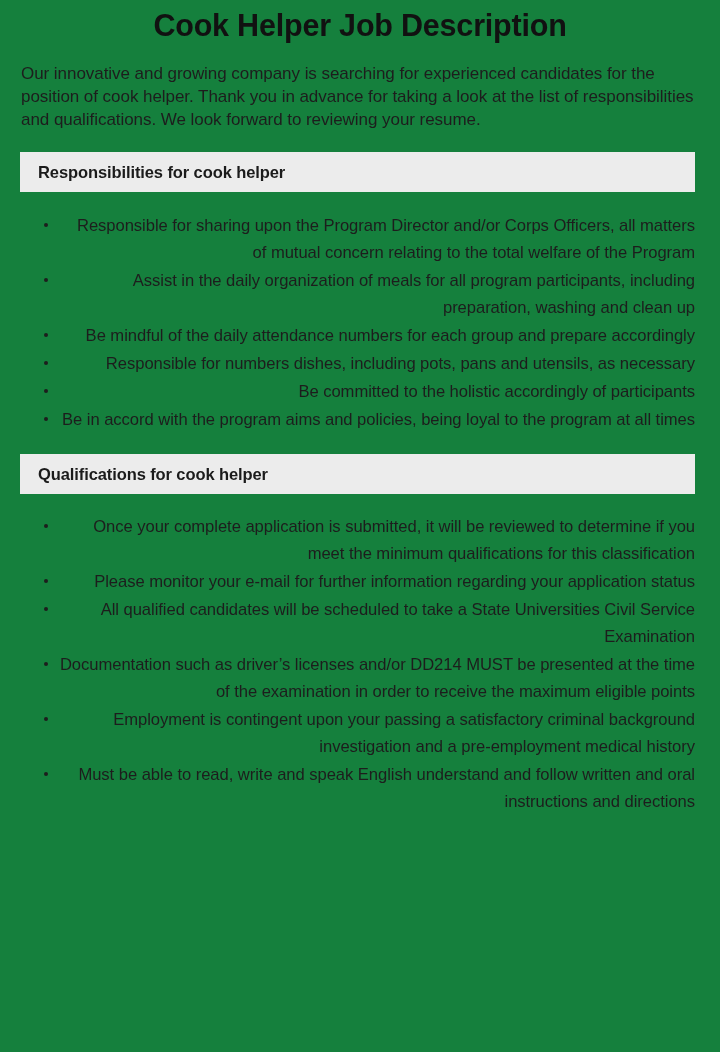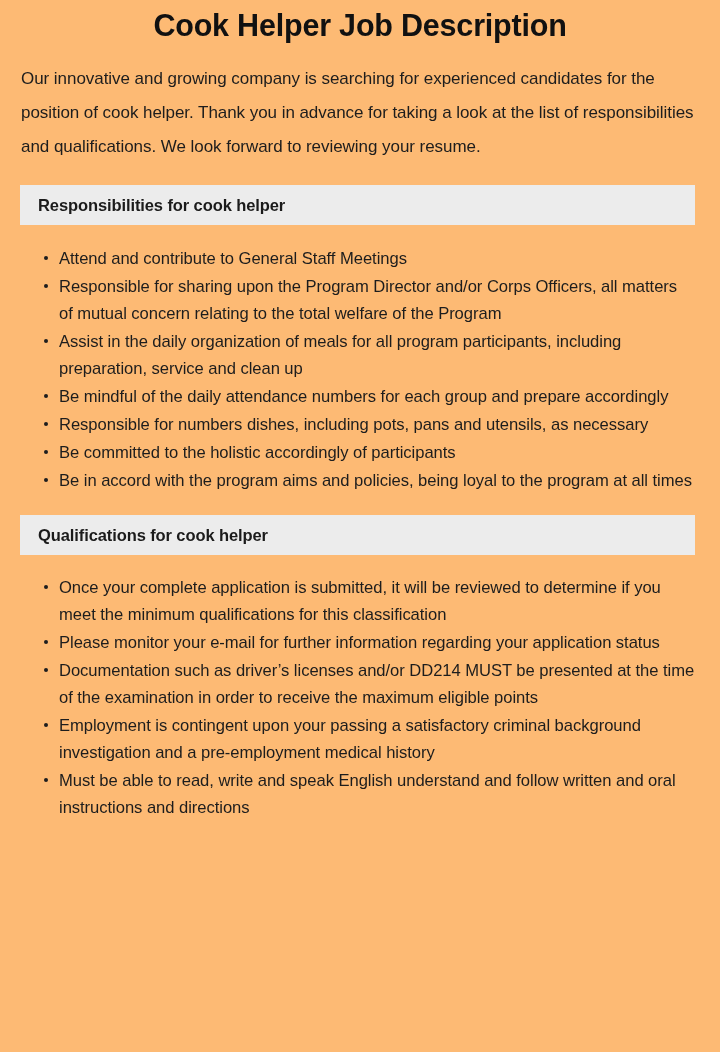--- a/index.html
+++ b/index.html
@@ -14,51 +14,52 @@
     font-family: "Liberation Sans", "DejaVu Sans", sans-serif;
     color: #1d1d1d;
     -webkit-font-smoothing: antialiased;
     overflow: hidden;
   }
 
   .page {
     width: 720px;
     height: 1052px;
     position: relative;
-    background: #fdba74;
+    background: #15803d;
     box-sizing: border-box;
   }
 
   
   .doc-title {
     margin: 0;
     padding: 6px 20px 0 20px;
     font-size: 30.5px;
     line-height: 38px;
     font-weight: 700;
     text-align: center;
     letter-spacing: -0.2px;
     color: #111111;
   }
 
   
   .intro {
     margin: 0;
     padding: 18px 24px 0 21px;
     font-size: 17px;
-    line-height: 34px;
+    line-height: 23px;
     font-weight: 400;
     color: #1d1d1d;
     letter-spacing: -0.05px;
   }
 
   
   .section {
     margin: 0;
     padding: 0;
+    text-align: right;
   }
   .section-header {
     margin: 21px 25px 0 20px;
     background: #ececec;
     height: 40px;
     display: flex;
     align-items: center;
     box-sizing: border-box;
   }
   .section-header-label {
@@ -106,36 +107,36 @@
 
   <h1 class="doc-title">Cook Helper Job Description</h1>
 
   <p class="intro">Our innovative and growing company is searching for experienced candidates for the position of cook helper. Thank you in advance for taking a look at the list of responsibilities and qualifications. We look forward to reviewing your resume.</p>
 
   <section class="section" id="section-responsibilities">
     <div class="section-header">
       <span class="section-header-label">Responsibilities for cook helper</span>
     </div>
     <ul class="bullet-list">
-        <li>Attend and contribute to General Staff Meetings</li>
         <li>Responsible for sharing upon the Program Director and/or Corps Officers, all matters of mutual concern relating to the total welfare of the Program</li>
-        <li>Assist in the daily organization of meals for all program participants, including preparation, service and clean up</li>
+        <li>Assist in the daily organization of meals for all program participants, including preparation, washing and clean up</li>
         <li>Be mindful of the daily attendance numbers for each group and prepare accordingly</li>
         <li>Responsible for numbers dishes, including pots, pans and utensils, as necessary</li>
         <li>Be committed to the holistic accordingly of participants</li>
         <li>Be in accord with the program aims and policies, being loyal to the program at all times</li>
       </ul>
   </section>
 
   <section class="section" id="section-qualifications">
     <div class="section-header">
       <span class="section-header-label">Qualifications for cook helper</span>
     </div>
     <ul class="bullet-list">
         <li>Once your complete application is submitted, it will be reviewed to determine if you meet the minimum qualifications for this classification</li>
         <li>Please monitor your e-mail for further information regarding your application status</li>
+        <li>All qualified candidates will be scheduled to take a State Universities Civil Service Examination</li>
         <li>Documentation such as driver’s licenses and/or DD214 MUST be presented at the time of the examination in order to receive the maximum eligible points</li>
         <li>Employment is contingent upon your passing a satisfactory criminal background investigation and a pre-employment medical history</li>
         <li>Must be able to read, write and speak English understand and follow written and oral instructions and directions</li>
       </ul>
   </section>
 
 </div>
 
 </body></html>

